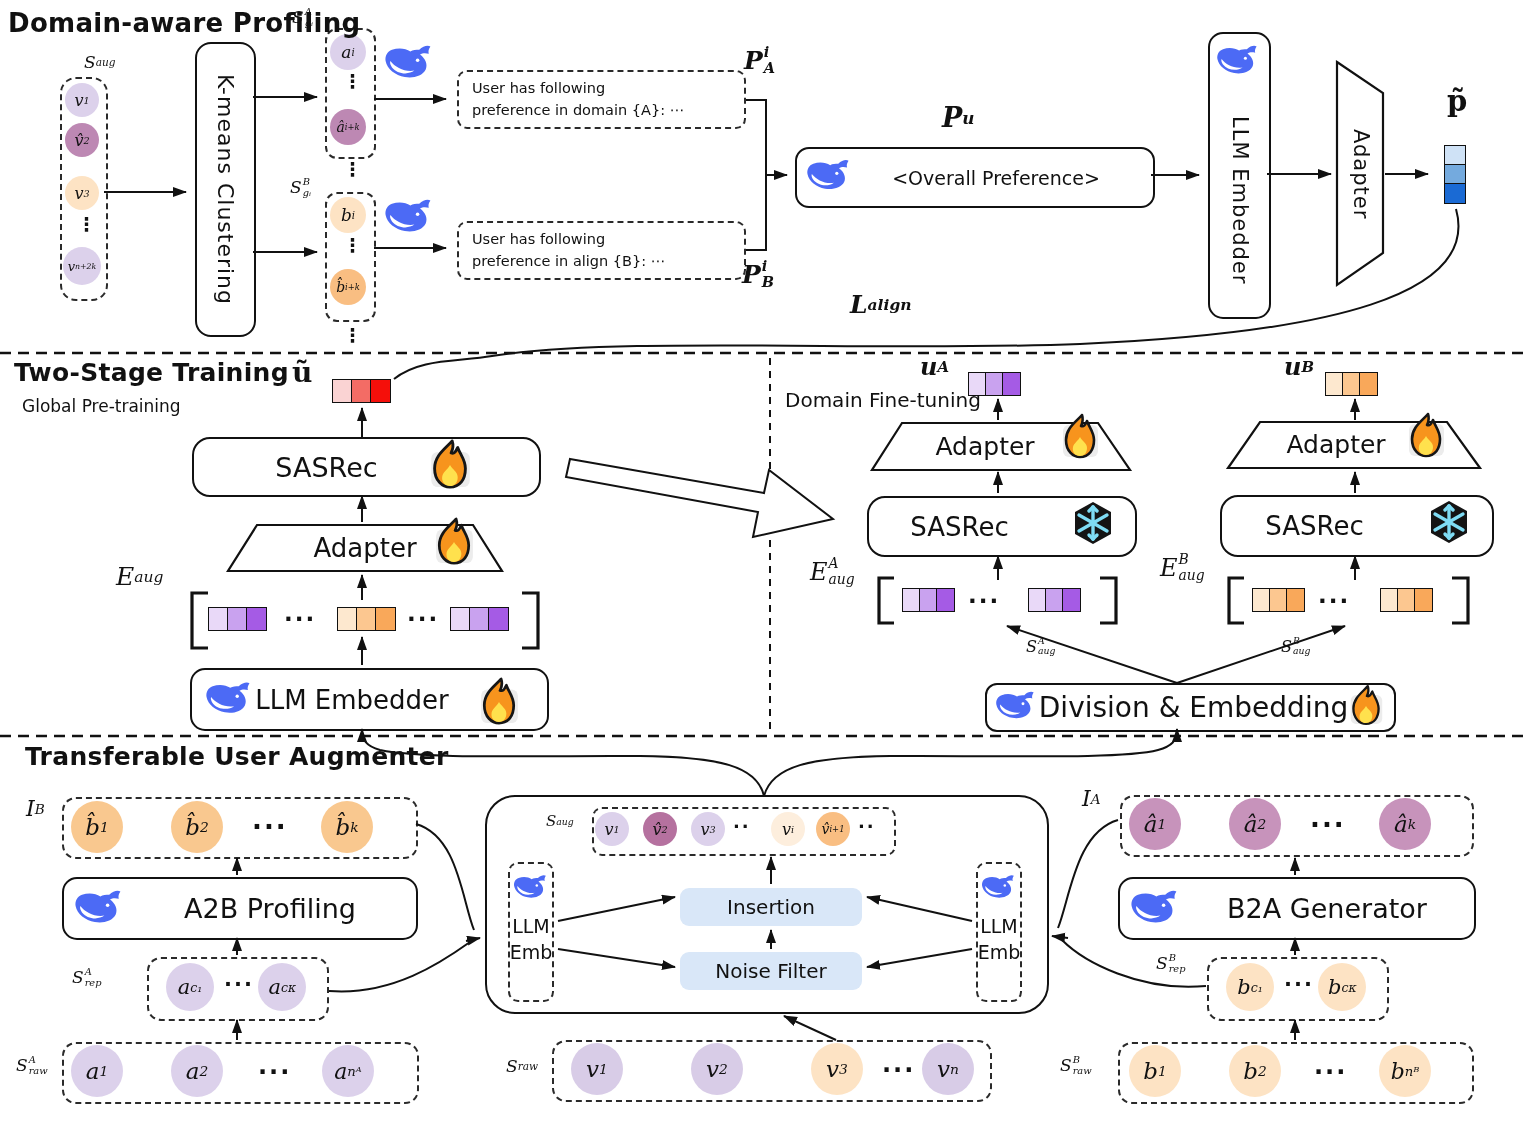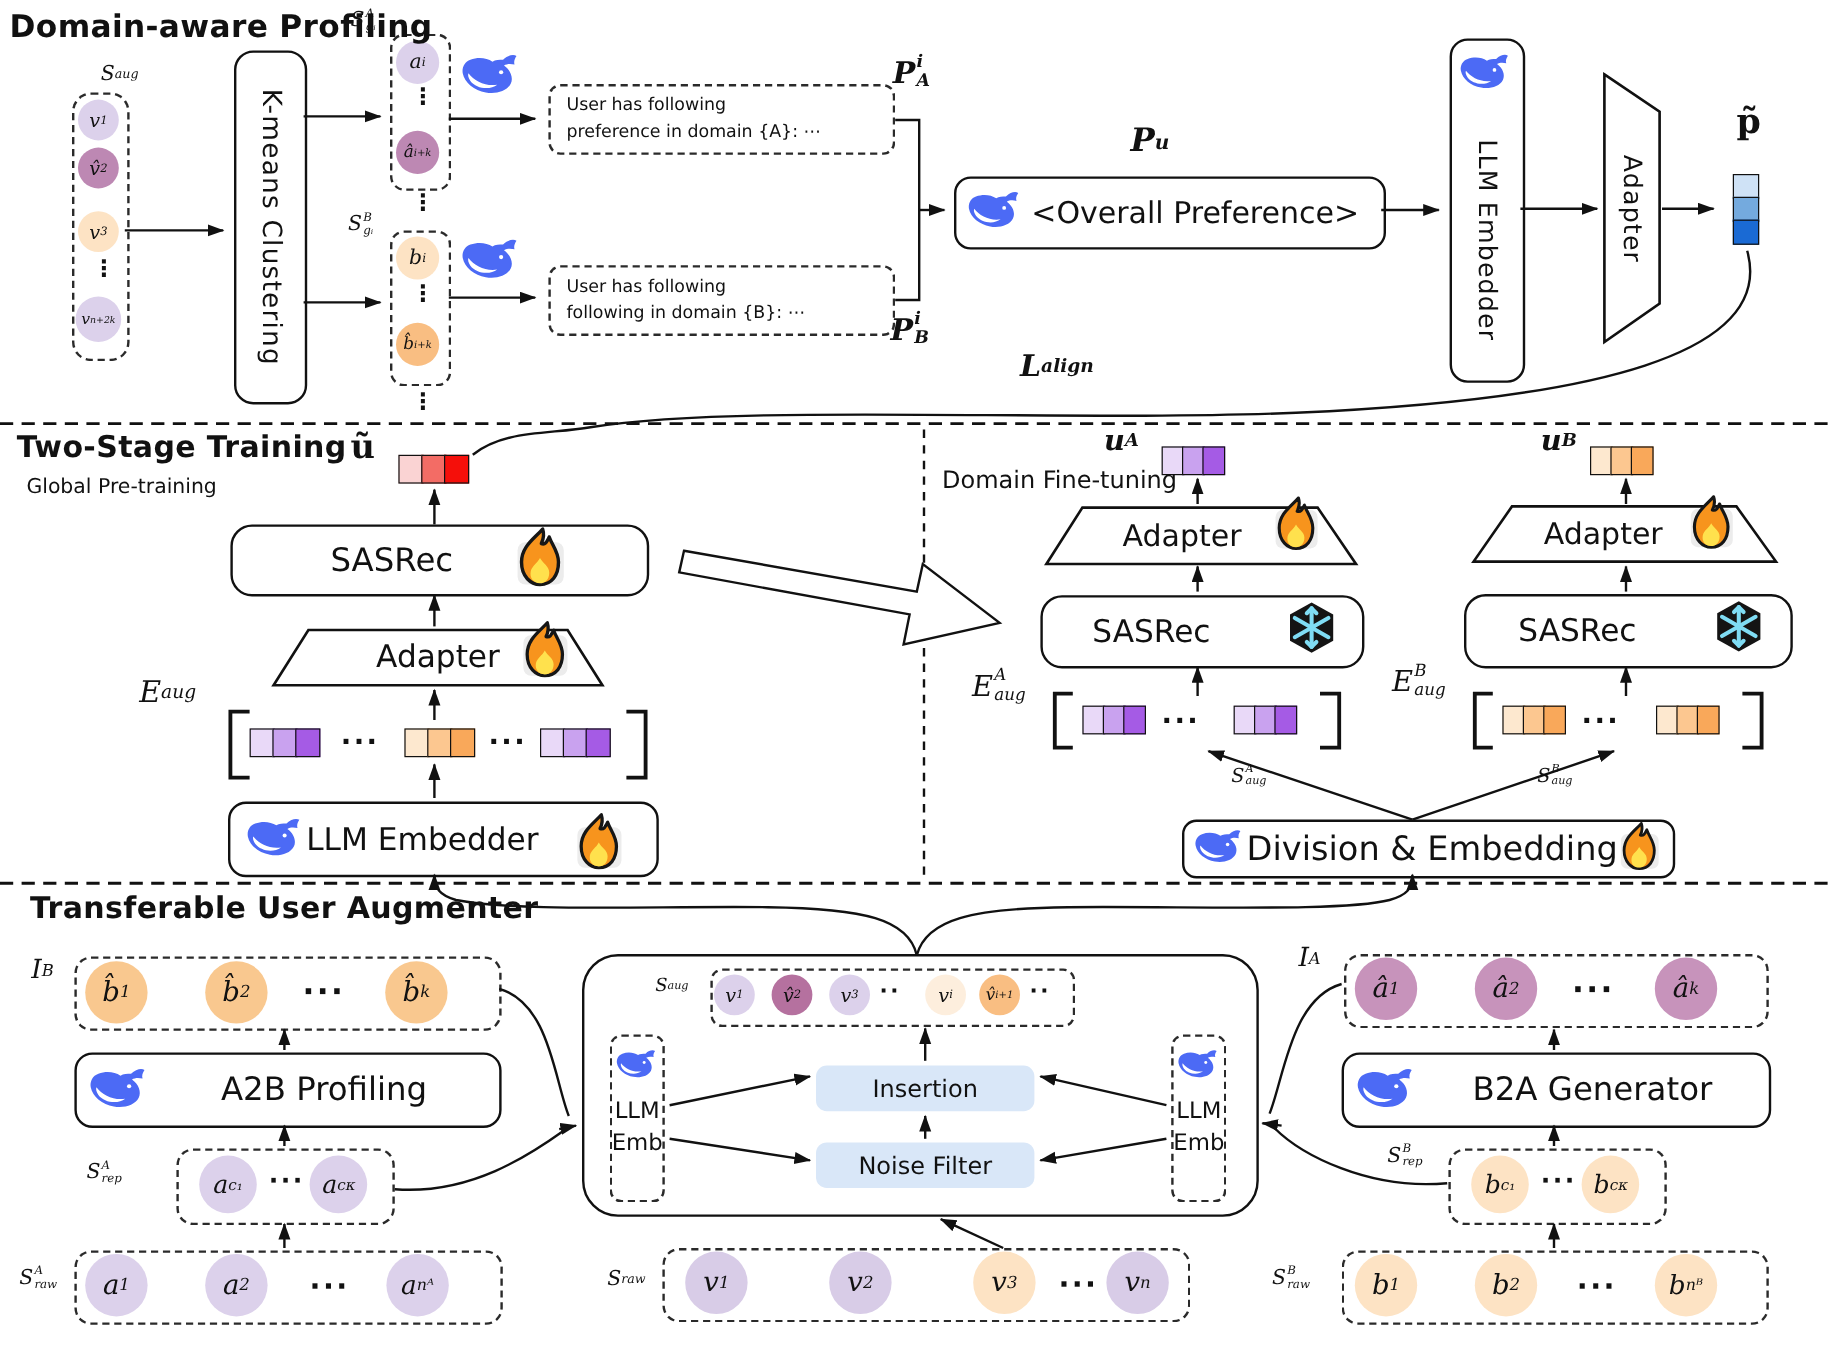--- a/index.html
+++ b/index.html
@@ -123,25 +123,25 @@
       <sub>i+k</sub>
     </div>
 <span class="vdots" style="left:343px;top:326px">⋮</span>
 
 <div class="dash" style="left:457px;top:70px;width:289px;height:59px;border-radius:10px;font-size:14.5px;line-height:1.5;padding:6px 0 0 13px;box-sizing:border-box">
   <div>User has following</div>
   <div>preference in domain {A}: ⋯</div>
 </div>
 <div class="dash" style="left:457px;top:221px;width:289px;height:59px;border-radius:10px;font-size:14.5px;line-height:1.5;padding:6px 0 0 13px;box-sizing:border-box">
   <div>User has following</div>
-  <div>following in domain {B}: ⋯</div>
+  <div>preference in align {B}: ⋯</div>
 </div>
 
 <div class="wbox" style="left:795px;top:147px;width:356px;height:57px;border-radius:14px">
-  <span style="font-size:25px;padding-left:42px">&lt;Overall Preference&gt;</span>
+  <span style="font-size:19px;padding-left:42px">&lt;Overall Preference&gt;</span>
 </div>
 
 <div class="wbox" style="left:1208px;top:32px;width:59px;height:283px;border-radius:15px;flex-direction:column;justify-content:flex-start">
   <span class="vtext" style="font-size:21px;margin-top:82px">LLM Embedder</span>
 </div>
 
 <div class="vec col" style="left:1444px;top:145px">
   <span class="cell cb1"></span>
       <span class="cell cb2"></span>
       <span class="cell cb3"></span>

